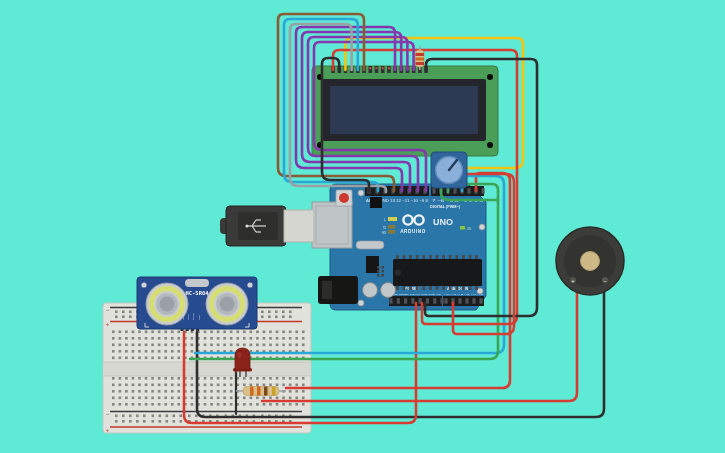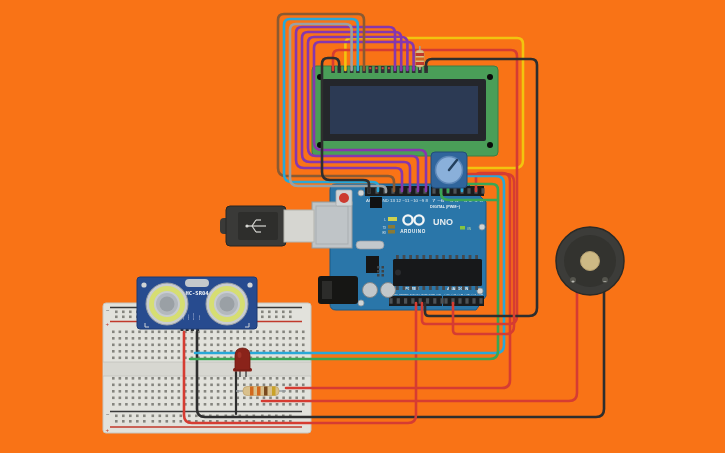--- a/index.html
+++ b/index.html
@@ -1,16 +1,16 @@
 <!DOCTYPE html>
 <html><head>
 <meta charset="utf-8">
 <style>
   html,body{margin:0;padding:0;background:#000;}
-  #stage{position:relative;width:725px;height:453px;background:#f97316;overflow:hidden;}
+  #stage{position:relative;width:725px;height:453px;background:#5eead4;overflow:hidden;}
   svg{position:absolute;left:0;top:0;}
   .wire{fill:none;stroke-width:2.6;stroke-linecap:round;stroke-linejoin:round;}
   .wire-thin{fill:none;stroke-width:2.2;stroke-linecap:round;stroke-linejoin:round;}
   text{font-family:"Liberation Sans",sans-serif;}
   .mono{font-family:"DejaVu Sans Mono",monospace;}
 </style>
 </head>
 <body>
 
 <div id="stage">

